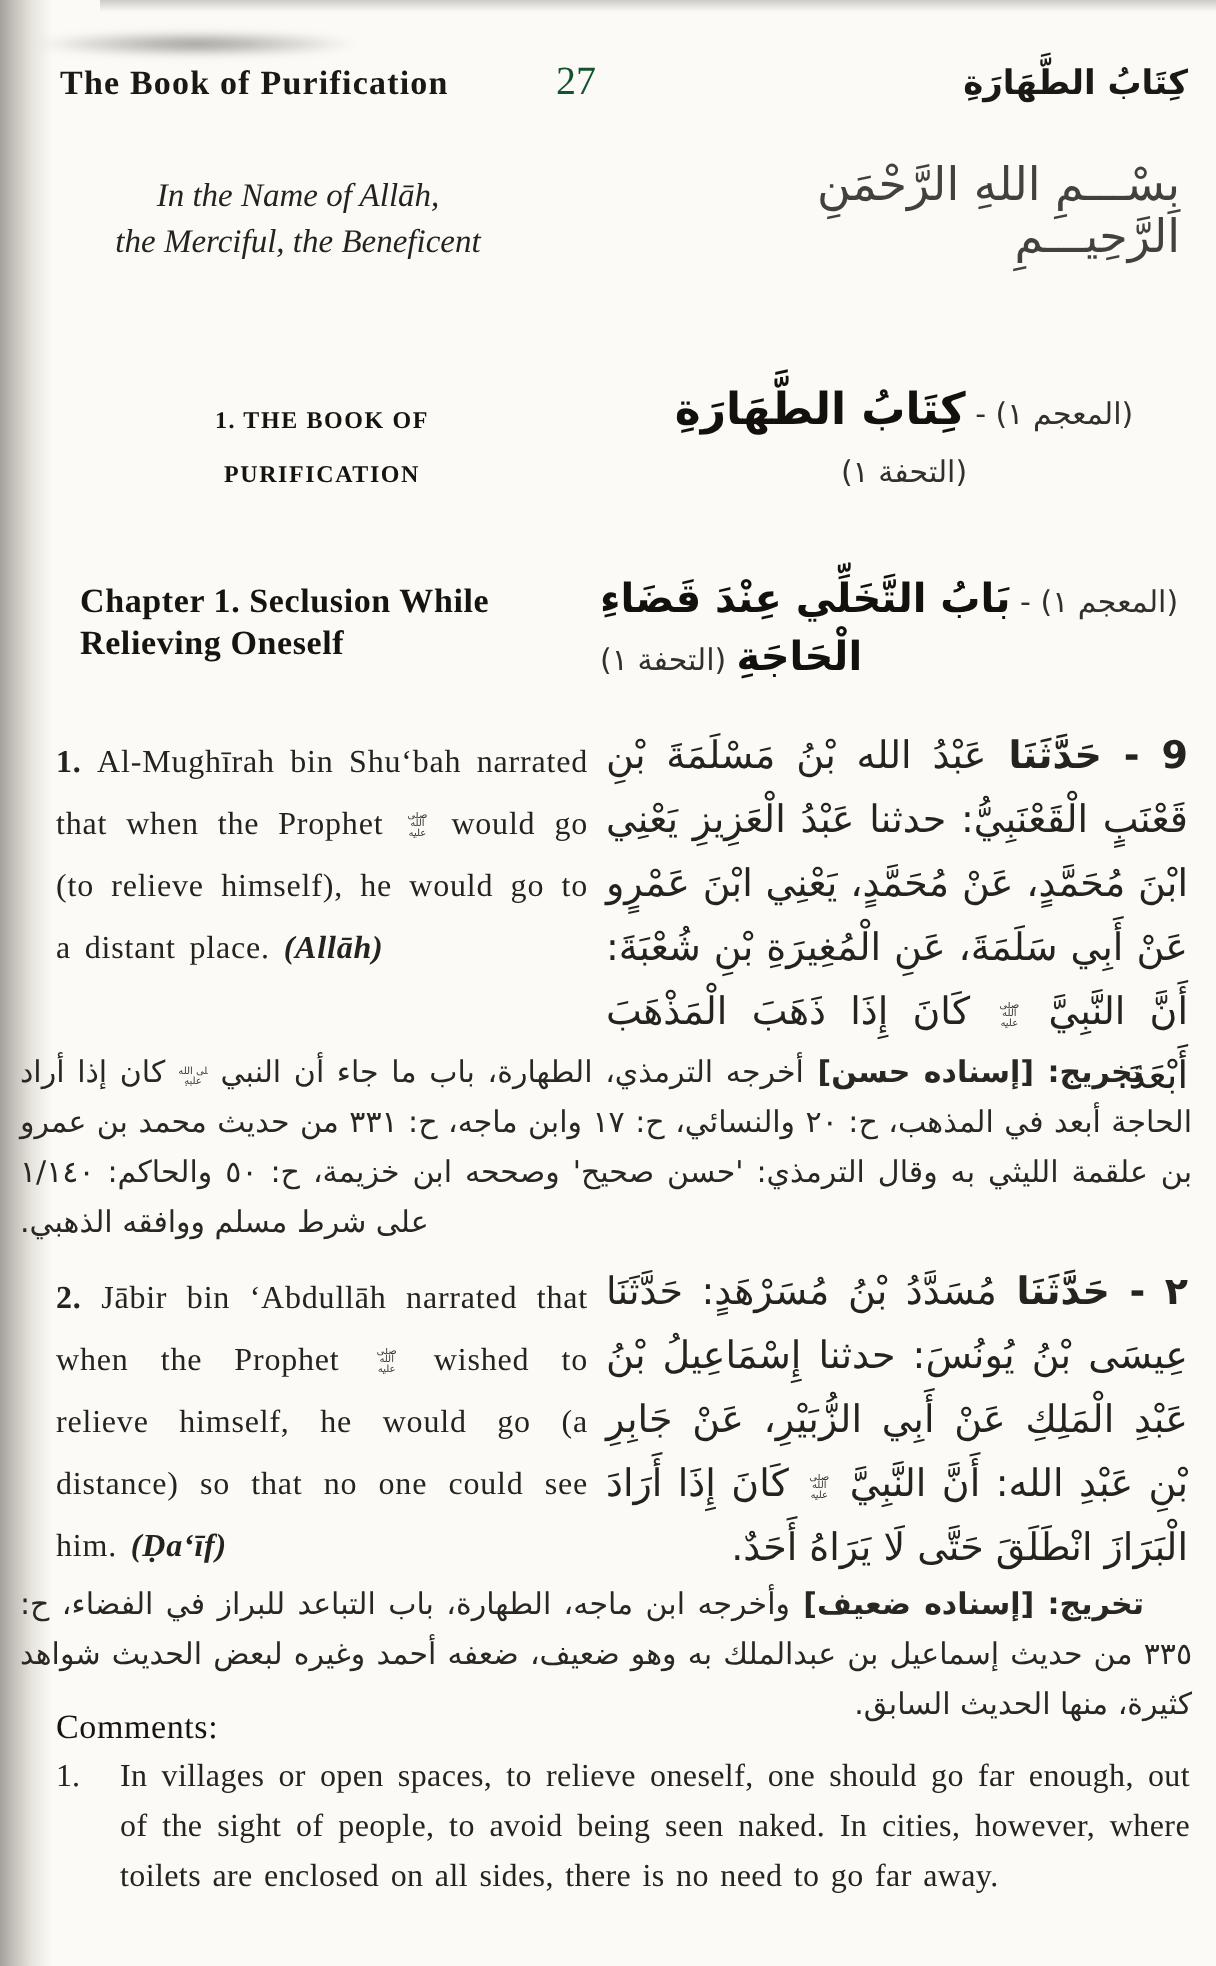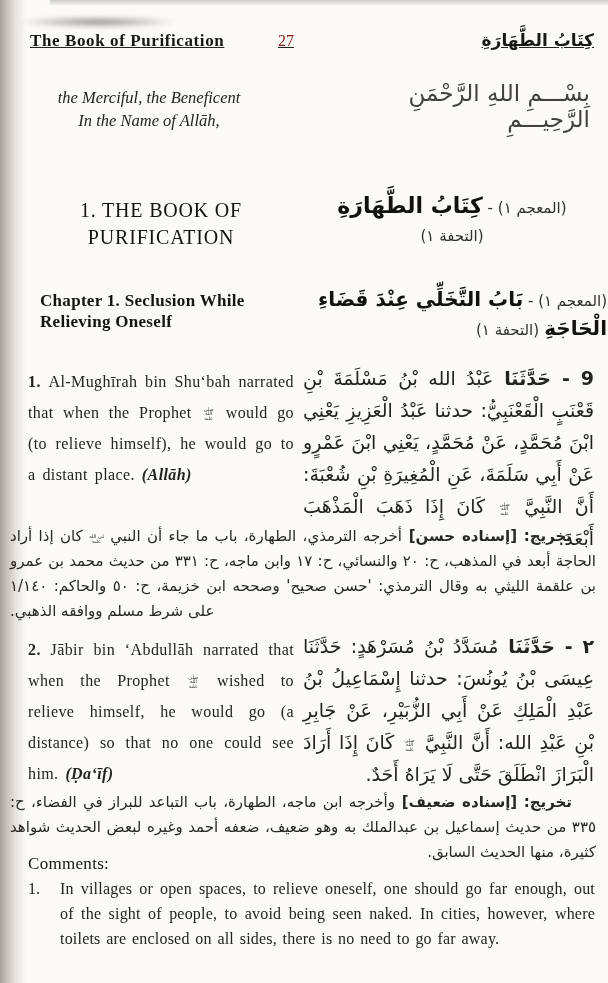--- a/index.html
+++ b/index.html
@@ -29,47 +29,47 @@
   .bi{font-weight:bold;font-style:italic;}
   .u{}
   .saw{
     display:inline-block;width:15px;height:13px;overflow:hidden;
     font-family:"DejaVu Sans",sans-serif;font-size:5px;line-height:4.4px;
     text-align:center;vertical-align:-2px;color:#3b3834;direction:rtl;
     word-break:break-word;
   }
   .header-row{
     position:absolute;top:30px;left:30px;width:564px;
-    display:flex;align-items:baseline;text-decoration:underline;
+    display:flex;align-items:baseline;
   }
   .h-en{flex:0 0 248px;font-size:17px;font-weight:bold;letter-spacing:0.6px;color:#1b1916;}
-  .h-num{flex:1;font-size:16px;color:#7f1d1d;}
+  .h-num{flex:1;font-size:20px;color:#14532d;}
   .h-ar{flex:0 0 auto;margin-left:auto;font-size:17px;font-weight:bold;color:#1b1916;}
   .basmalah-en{
     position:absolute;top:86px;left:30px;width:238px;
     text-align:center;font-style:italic;font-size:16.5px;line-height:23px;color:#26231f;
   }
   .basmalah-ar{
     position:absolute;top:80px;right:18px;width:215px;
     text-align:right;font-size:23px;color:#44413d;letter-spacing:1px;
   }
   .bookhead-en{
     position:absolute;top:197px;left:28px;width:266px;
-    text-align:center;font-size:20px;font-weight:normal;line-height:27px;
+    text-align:center;font-size:12px;font-weight:bold;line-height:27px;
     letter-spacing:0.8px;color:#171410;
   }
   .bookhead-ar{position:absolute;top:193px;left:310px;width:284px;text-align:center;}
   .ar-meta{font-size:15px;color:#33302c;font-weight:normal;}
   .ar-big{font-size:22px;font-weight:bold;color:#14110d;}
   .bookhead-ar .line2{margin-top:9px;font-size:15px;color:#33302c;}
   .chapter-en{
     position:absolute;top:290px;left:40px;width:266px;
     font-size:17px;font-weight:bold;line-height:21px;letter-spacing:0.3px;color:#171410;
   }
-  .chapter-ar{position:absolute;top:287px;left:313px;width:294px;text-align:right;}
+  .chapter-ar{position:absolute;top:287px;left:300px;width:294px;text-align:left;}
   .chapter-ar .ar-big{font-size:20px;}
   .chapter-ar .line2{margin-top:5px;}
   .en-col{
     position:absolute;left:28px;width:266px;
     font-size:16px;line-height:31px;text-align:justify;
     letter-spacing:0.4px;word-spacing:2.5px;color:#26231f;
   }
   .ar-col{
     position:absolute;left:303px;width:291px;
     font-size:19px;line-height:32px;text-align:justify;color:#26231f;
@@ -97,22 +97,22 @@
   <div class="top-edge"></div>
   <div class="top-smudge"></div>
 
   <div class="header-row">
     <div class="h-en">The Book of Purification</div>
     <div class="h-num">27</div>
     <div class="h-ar ar">كِتَابُ الطَّهَارَةِ</div>
   </div>
 
   <div class="basmalah-en">
+    <div>In the Name of Allāh,</div>
     <div>the Merciful, the Beneficent</div>
-    <div>In the Name of Allāh,</div>
   </div>
   <div class="basmalah-ar ar">بِسْـــمِ اللهِ الرَّحْمَنِ الرَّحِيـــمِ</div>
 
   <div class="bookhead-en">
     <div>1. THE BOOK OF</div>
     <div>PURIFICATION</div>
   </div>
   <div class="bookhead-ar ar">
     <div class="line1"><span class="ar-meta">(المعجم ١) - </span><span class="ar-big">كِتَابُ الطَّهَارَةِ</span></div>
     <div class="line2">(التحفة ١)</div>

